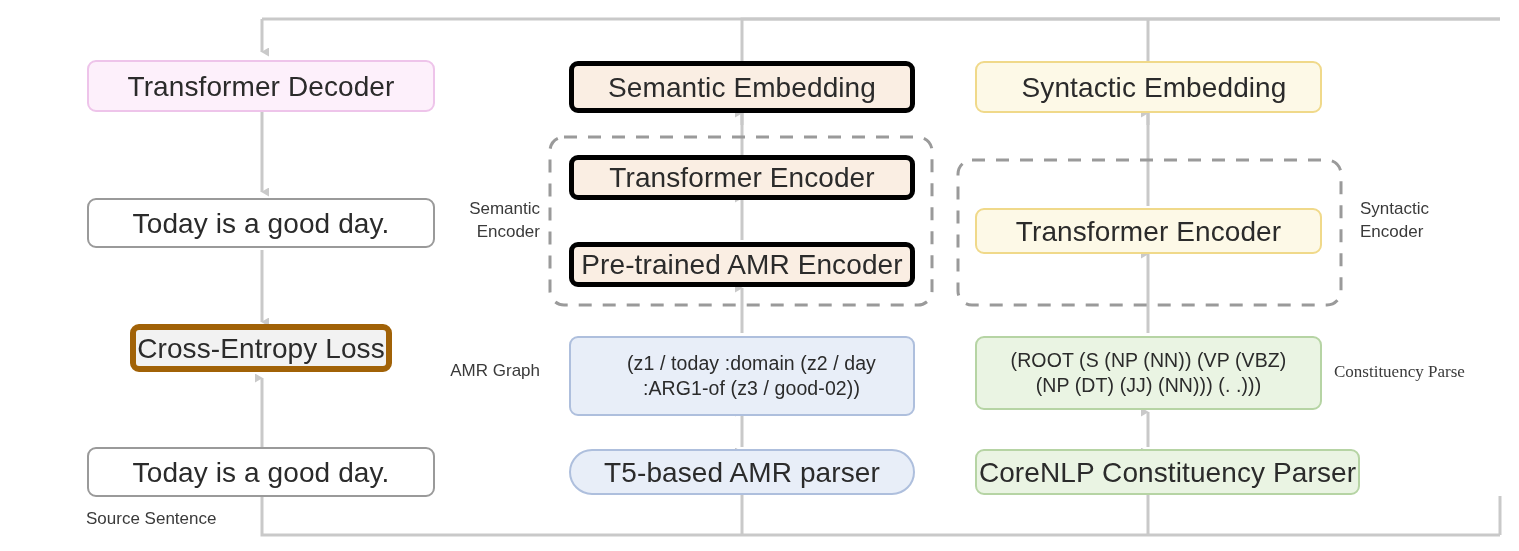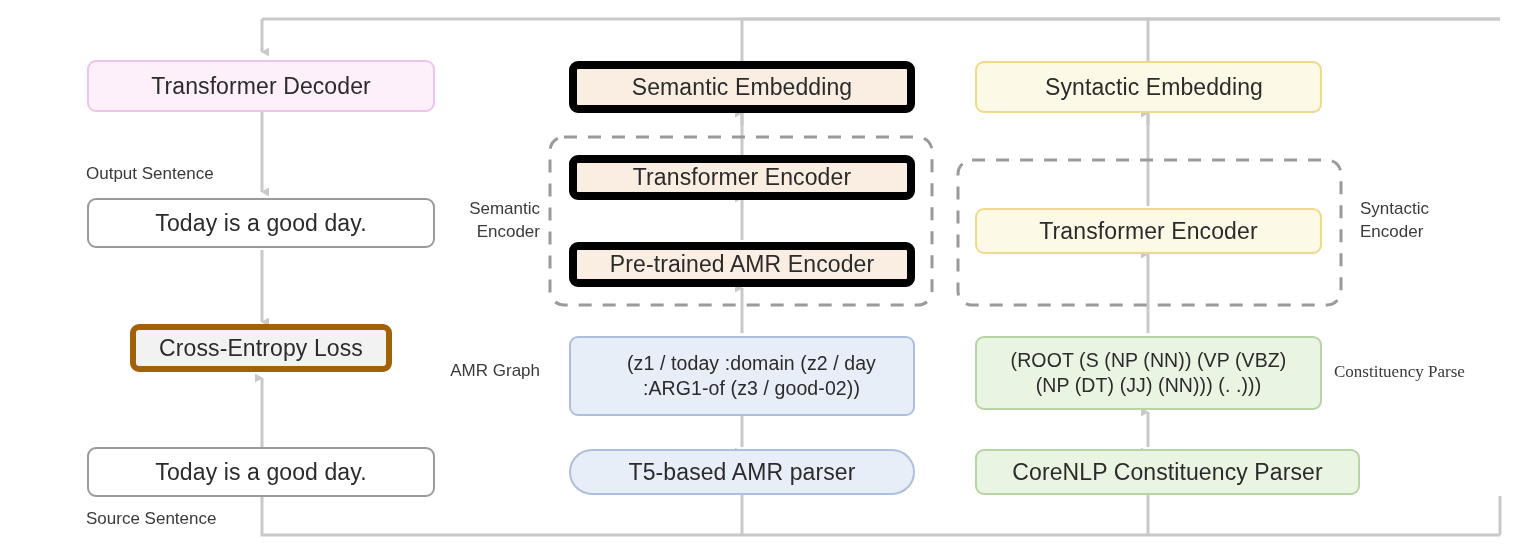--- a/index.html
+++ b/index.html
@@ -12,27 +12,27 @@
   #stage{position:relative;width:1519px;height:551px;}
   #wires{position:absolute;left:0;top:0;width:1519px;height:551px;}
 
   .node{
     position:absolute;
     box-sizing:border-box;
     display:flex;align-items:center;justify-content:center;
     text-align:center;
     border-radius:9px;
     color:#2b2b2b;
-    font-size:23px;
+    font-size:28px;
     line-height:1.25;
     letter-spacing:.1px;
     white-space:pre-line;
   }
   .n-pink  {background:#fdf0fb;border:2px solid #eec4ea;}
-  .n-orange{background:#faeee3;border:8px solid #000000;}
+  .n-orange{background:#faeee3;border:5px solid #000000;}
   .n-yellow{background:#fdf9e7;border:2px solid #f0d98a;}
   .n-blue  {background:#e8eef8;border:2px solid #aebfdd;}
   .n-green {background:#eaf4e3;border:2px solid #b6d4a4;}
   .n-gray  {background:#f2f2f2;border:6px solid #a16207;}
   .n-white {background:#ffffff;border:2px solid #9a9a9a;}
 
   .mono{font-size:19.5px;line-height:1.3;}
 
   .caption{
     position:absolute;
@@ -81,21 +81,20 @@
       <path d="M 1148 333 L 1148 254" marker-end="url(#ar)"></path>
       <path d="M 1148 206 L 1148 113" marker-end="url(#ar)"></path>
     </g>
 
     <rect x="550" y="137" width="382" height="168" rx="14" fill="none" stroke="#9a9a9a" stroke-width="3" stroke-dasharray="13 11"></rect>
     <rect x="958" y="160" width="383" height="145" rx="14" fill="none" stroke="#9a9a9a" stroke-width="3" stroke-dasharray="13 11"></rect>
   </svg>
 
   <div class="node n-pink" style="left:87px;top:60px;width:348px;height:52px;">Transformer Decoder</div>
 
-  <div class="caption cap-left" style="left:86px;top:163px;width:220px;">Output Sentence</div>
 
   <div class="node n-white" style="left:87px;top:198px;width:348px;height:50px;">Today is a good day.</div>
 
   <div class="node n-gray" style="left:130px;top:324px;width:262px;height:48px;">Cross-Entropy Loss</div>
 
   <div class="node n-white" style="left:87px;top:447px;width:348px;height:50px;">Today is a good day.</div>
 
   <div class="caption cap-left" style="left:86px;top:508px;width:240px;">Source Sentence</div>
 
   <div class="node n-orange" style="left:569px;top:61px;width:346px;height:52px;">Semantic Embedding</div>

